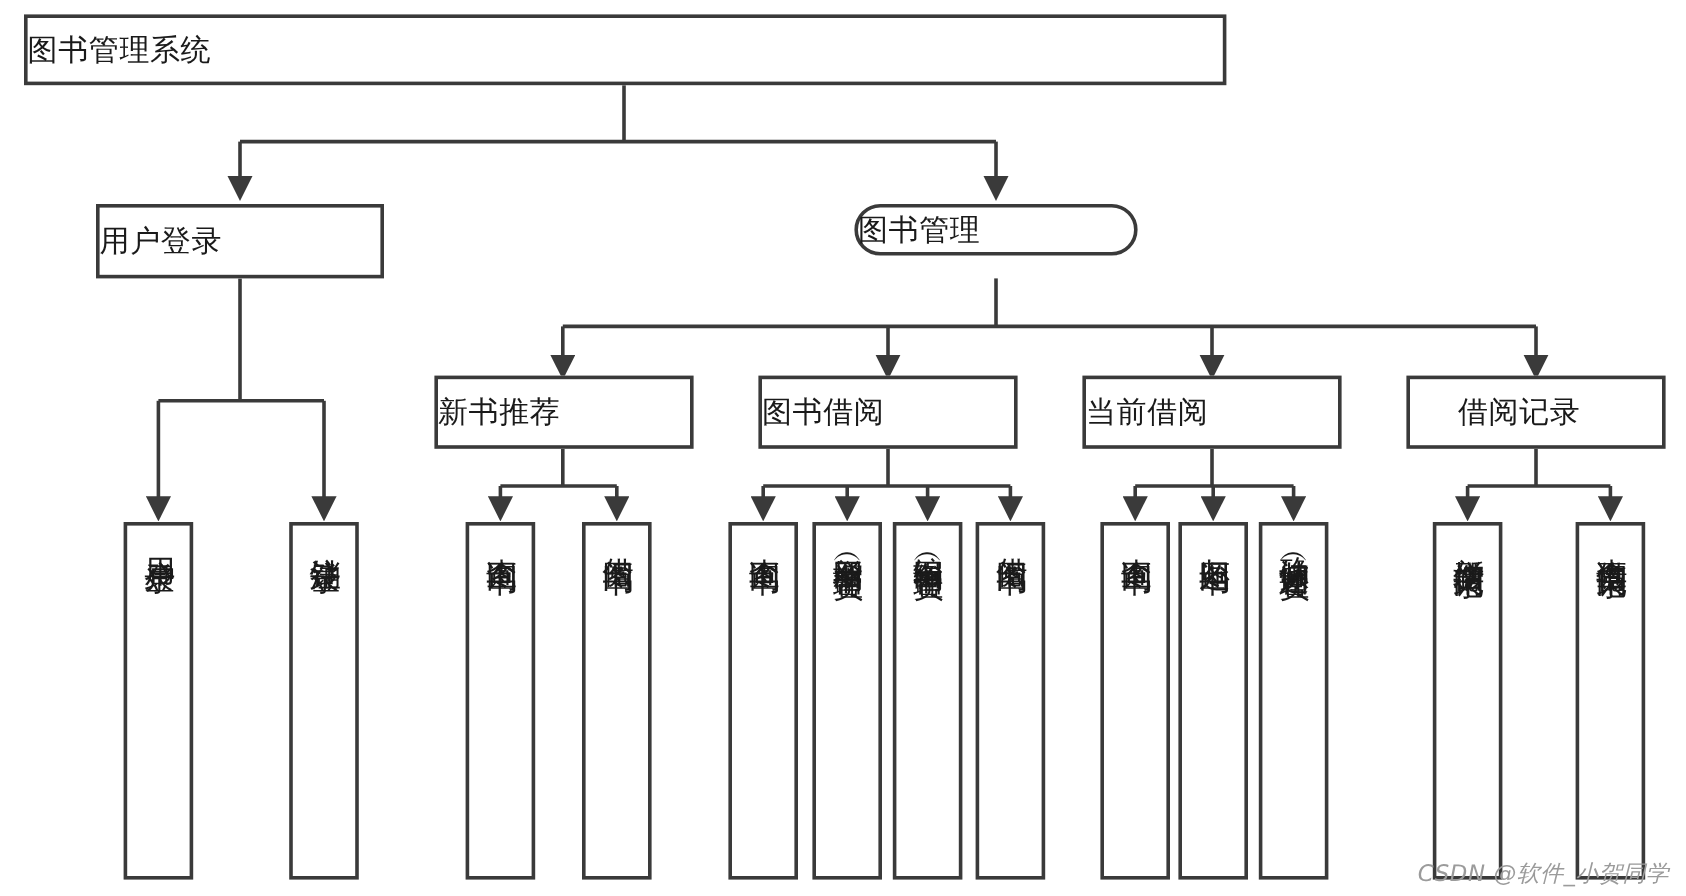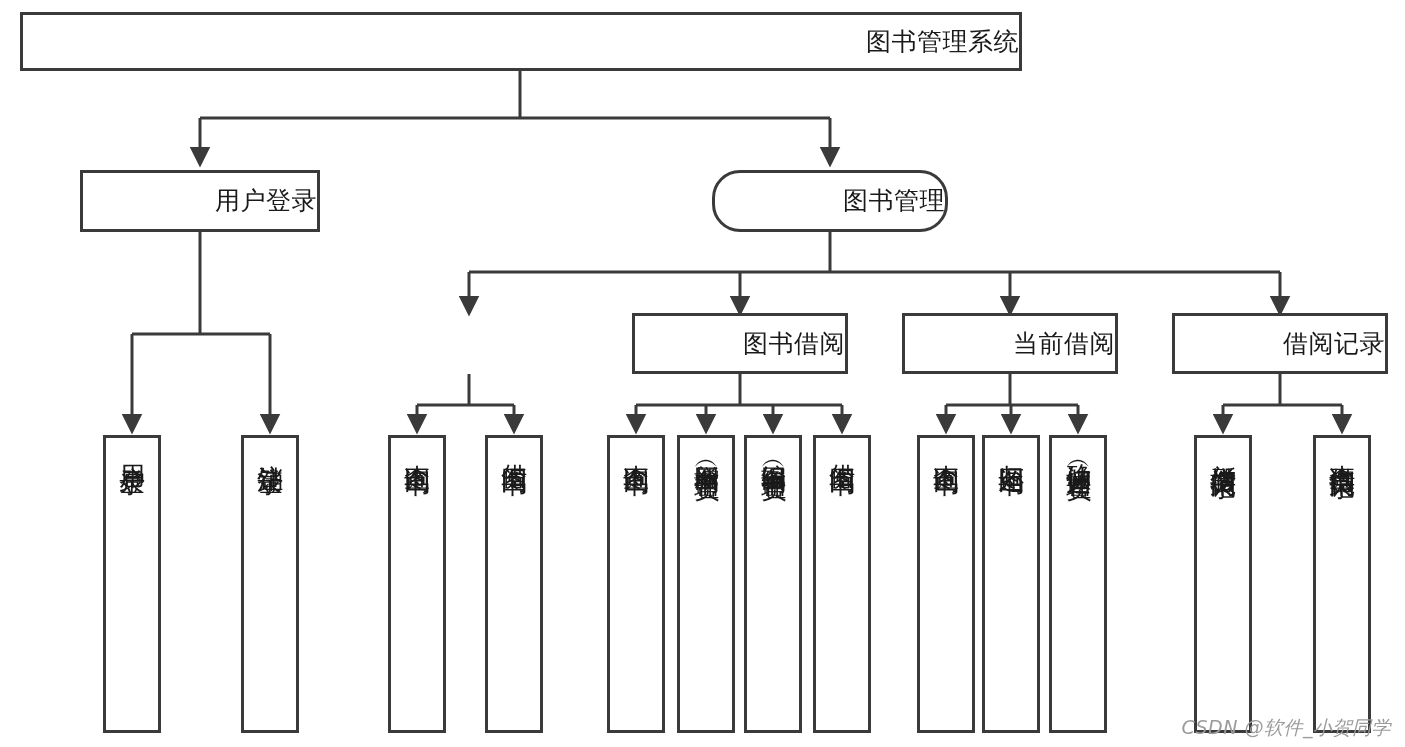--- a/index.html
+++ b/index.html
@@ -18,21 +18,21 @@
     background: #ffffff;
     overflow: hidden;
   }
   .node {
     position: absolute;
     box-sizing: border-box;
     border: 3px solid #3a3a3a;
     background: #ffffff;
     display: flex;
     align-items: center;
-    justify-content: flex-end;
+    justify-content: flex-start;
     color: #111111;
   }
   .node .label {
     display: block;
     text-align: center;
     line-height: 1.18;
     letter-spacing: 0.5px;
     color: #1a1a1a;
   }
   
@@ -135,24 +135,27 @@
   </svg>
 
   <div class="node horiz" style="left:20px; top:12px; width:1002px; height:59px;">
     <span class="label">图书管理系统</span>
   </div>
 
   <div class="node horiz" style="left:80px; top:170px; width:240px; height:62px;">
     <span class="label">用户登录</span>
   </div>
 
-  <div class="node horiz" style="left:712px; top:170px; width:236px; height:62px;border-radius:28px;">
+  <div class="node horiz" style="left:712px; top:170px; width:236px; height:43px;border-radius:28px;">
     <span class="label">图书管理</span>
   </div>
 
+  <div class="node horiz" style="left:362px; top:313px; width:216px; height:61px;">
+    <span class="label">新书推荐</span>
+  </div>
 
   <div class="node horiz" style="left:902px; top:313px; width:216px; height:61px;">
     <span class="label">当前借阅</span>
   </div>
 
   <div class="node horiz" style="left:632px; top:313px; width:216px; height:61px;">
     <span class="label">图书借阅</span>
   </div>
 
   <div class="node horiz" style="left:1172px; top:313px; width:216px; height:61px;padding-left:40px;">

